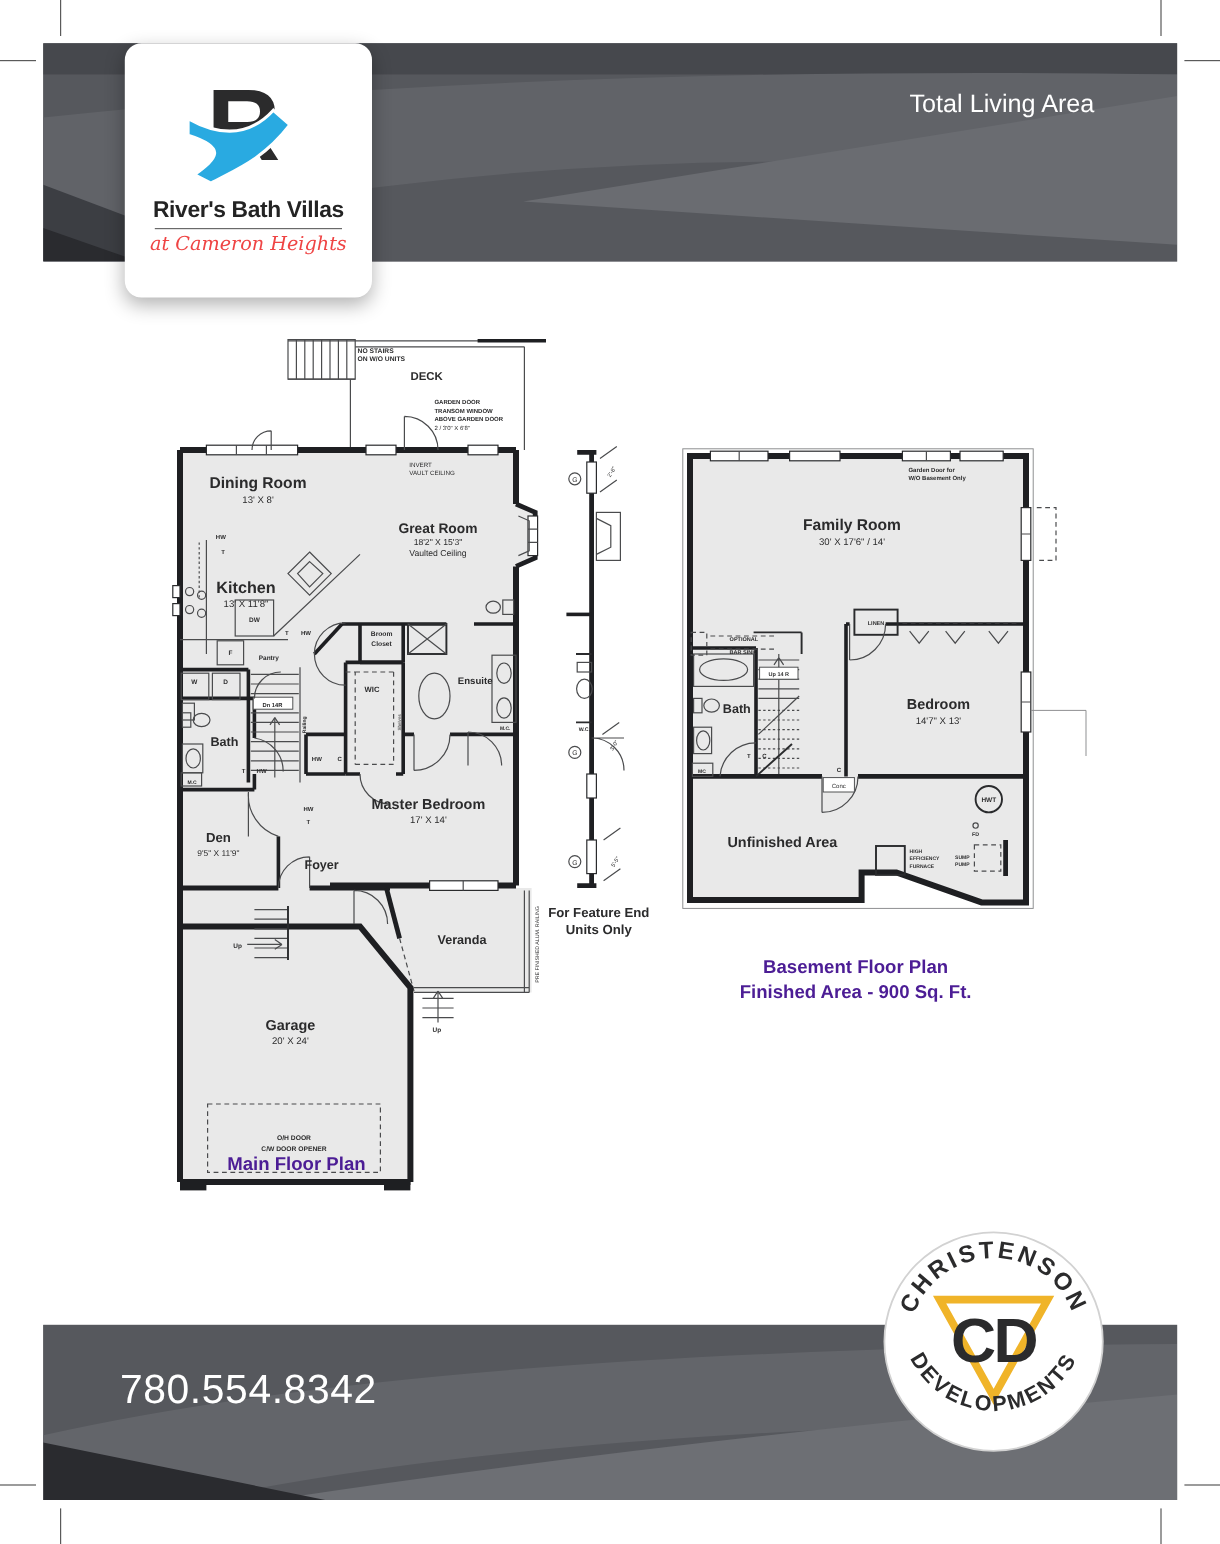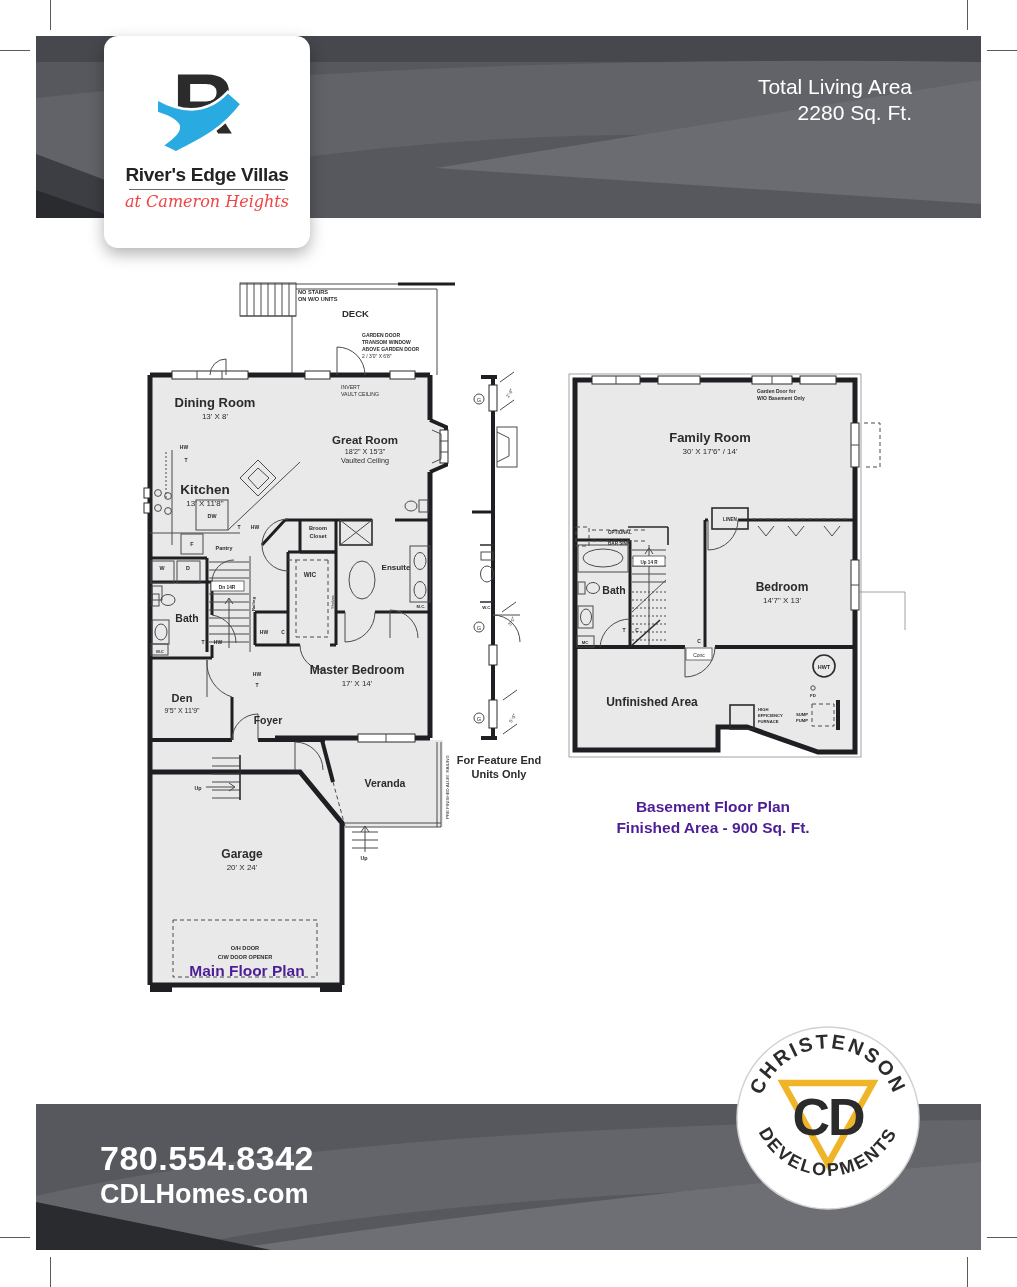--- a/index.html
+++ b/index.html
@@ -20,21 +20,21 @@
   
   .model-block{position:absolute;right:105px;top:74px;text-align:right;color:#fff;z-index:4;}
   .model-name{font-size:46px;font-weight:bold;letter-spacing:1px;line-height:50px;}
   .model-sub{font-size:21px;line-height:26px;font-weight:500;}
   
   .caption{position:absolute;text-align:center;font-weight:bold;color:#4c1d95;font-size:15.5px;line-height:21px;}
   .disclaimer{position:absolute;left:350px;top:1076px;width:350px;text-align:right;
               font-size:7.6px;line-height:9.6px;color:#595a5c;}
   
   .footer-text{position:absolute;left:100px;top:1138px;color:#fff;z-index:4;}
-  .phone{font-size:34px;font-weight:bold;letter-spacing:.5px;line-height:40px;}
+  .phone{font-size:34px;font-weight:normal;letter-spacing:.5px;line-height:40px;}
   .site{font-size:27px;font-weight:bold;line-height:32px;}
   
   svg.plan{position:absolute;}
   svg text{font-family:"Liberation Sans",sans-serif;fill:#2b2b2c;}
   .b{font-weight:bold;}
   .w5{fill:none;stroke:#1e1f22;stroke-width:5;}
   .w4{fill:none;stroke:#1e1f22;stroke-width:4;}
   .w3{fill:none;stroke:#1e1f22;stroke-width:3;}
   .w2{fill:none;stroke:#2a2b2d;stroke-width:1.6;}
   .tn{fill:none;stroke:#4a4b4d;stroke-width:1;}
@@ -67,28 +67,27 @@
       <path d="M0,182 L0,118 L170,182 Z" fill="#3c3e43"></path>
       <path d="M0,182 L0,154 L80,182 Z" fill="#2a2b2f"></path>
     </svg>
   </div>
 
   <div class="logo-card">
     <svg width="104" height="104" viewBox="0 0 120 120" style="margin-top:16px">
       <text x="20" y="94" font-size="98" font-weight="bold" fill="#1c1c1c">R</text>
       <path d="M2,54 C34,72 62,70 84,46 L100,60 C74,94 46,104 24,116 L8,108 C30,92 40,82 2,70 Z" fill="#29aae1" stroke="#ffffff" stroke-width="3"></path>
     </svg>
-    <div class="brand-name">River's Edge Villas</div>
+    <div class="brand-name">River's Bath Villas</div>
     <div class="brand-rule"></div>
     <div class="brand-tag">at Cameron Heights</div>
   </div>
 
   <div class="model-block">
     <div class="model-sub">Total Living Area</div>
-    <div class="model-sub">2280 Sq. Ft.</div>
   </div>
 
   <svg class="plan" viewBox="138 278 320 736" style="left:138px;top:278px;width:320px;height:736px">
 
     <rect x="150" y="375" width="280" height="365" class="floor"></rect>
     <polygon points="430,420 446,427 446,465 430,472" class="floor"></polygon>
     <rect x="150" y="740" width="192" height="245" class="floor"></rect>
     <polygon points="300,740 443,740 443,827 345,827 322,740" class="floor"></polygon>
 
     <g>
@@ -411,21 +410,20 @@
     <svg width="945" height="146">
       <rect width="945" height="146" fill="#56585d"></rect>
       <path d="M0,146 L0,92 Q 320,20 945,16 L945,80 Q 420,84 130,146 Z" fill="#63656a"></path>
       <path d="M945,146 L945,58 Q 520,96 190,146 Z" fill="#6d6f74"></path>
       <path d="M0,146 L0,98 L235,146 Z" fill="#2a2b2f"></path>
     </svg>
   </div>
 
   <div class="footer-text">
     <div class="phone">780.554.8342</div>
-    <div class="site">CDLHomes.com</div>
   </div>
 
   <svg class="abs" width="190" height="190" viewBox="0 0 190 190" style="left:733px;top:1023px;z-index:6;">
     <defs>
       <linearGradient id="cdgrad" x1="0" y1="0" x2="0" y2="1">
         <stop offset="0" stop-color="#2f2f2f"></stop>
         <stop offset="1" stop-color="#a8a8a8"></stop>
       </linearGradient>
       <path id="arcTop" d="M 27,112 A 70,70 0 1 1 163,112"></path>
       <path id="arcBot" d="M 19,88 A 77,77 0 0 0 171,88"></path>

